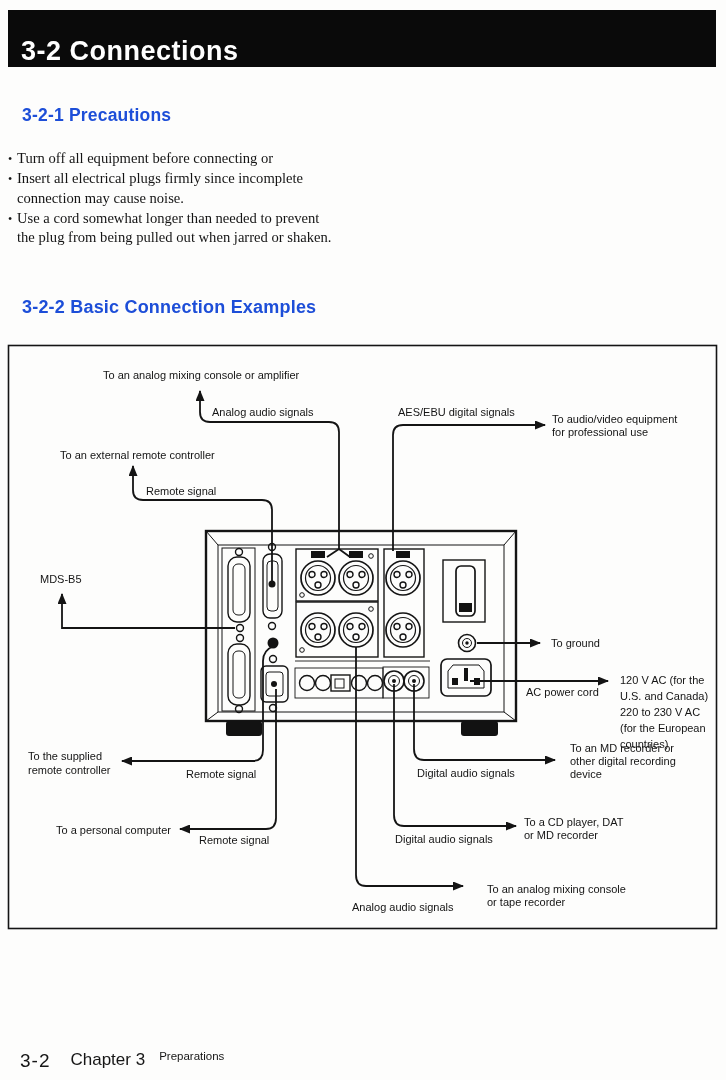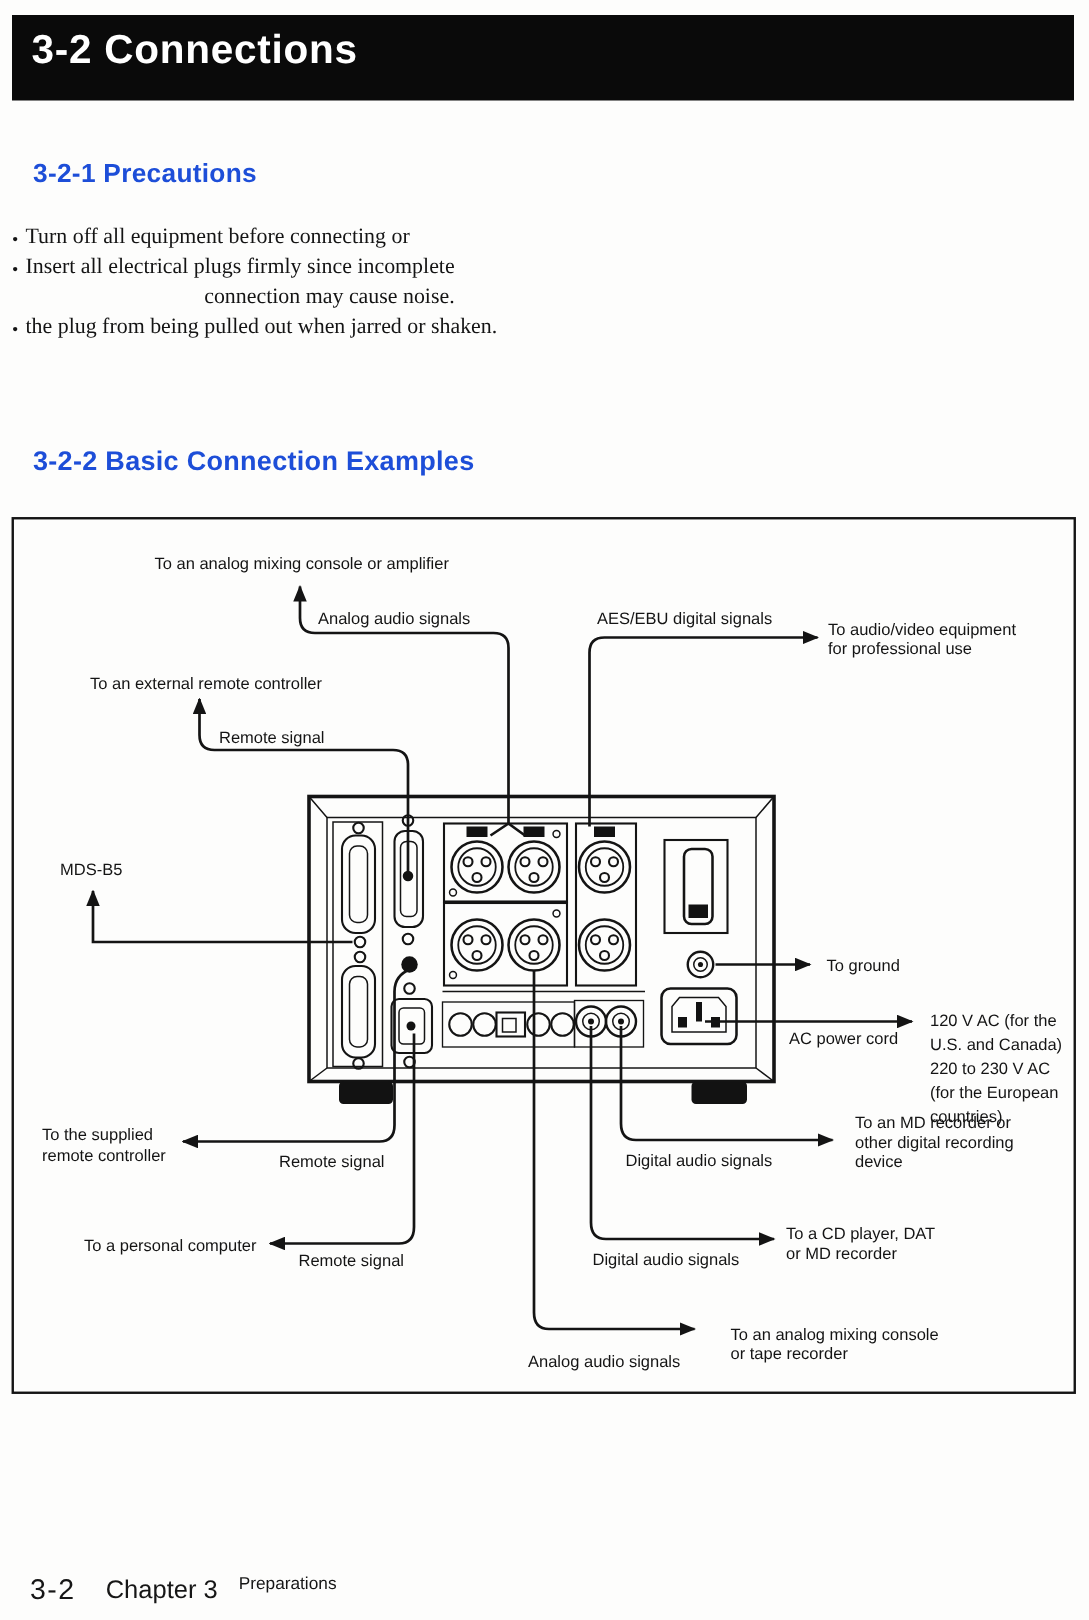--- a/index.html
+++ b/index.html
@@ -8,41 +8,41 @@
     width:726px;height:1080px;
     background:#fdfdfc;
     overflow:hidden;
     font-family:"Liberation Sans",sans-serif;
     color:#121212;
   }
   
   .header-bar{
     position:absolute;left:8px;top:10px;width:708px;height:57px;
     background:#0a0a0a;
-    display:flex;align-items:flex-start;
+    display:flex;align-items:flex-end;
   }
   .header-bar .title{
     color:#ffffff;font-size:27px;font-weight:bold;
     letter-spacing:.5px;padding-left:13px;padding-top:8px;
   }
   
   .sec-head{
     position:absolute;left:22px;
     font-size:17.5px;font-weight:bold;letter-spacing:.2px;color:#1d4ed8;
   }
   #sec1{top:105px;}
   #sec2{top:297px;font-size:18px;}
   
   .bullets{
     position:absolute;left:8px;top:149px;width:390px;
     font-family:"Liberation Serif",serif;font-size:14.6px;line-height:19.8px;color:#141414;
   }
   .bullet{display:flex;}
   .bullet .b-dot{width:9px;flex:0 0 9px;font-size:12px;line-height:20px;}
-  .bullet .b-text div{white-space:nowrap;text-align:right;}
+  .bullet .b-text div{white-space:nowrap;}
   
   svg.diagram{position:absolute;left:0;top:0;}
   svg.diagram path,svg.diagram rect,svg.diagram circle,svg.diagram line{
     fill:none;stroke:#141414;stroke-width:1.4;
   }
   svg.diagram .border{stroke-width:1.6;}
   svg.diagram .thick{stroke-width:2.4;}
   svg.diagram .thin{stroke-width:1;}
   svg.diagram .hair{stroke-width:.9;}
   svg.diagram .cable{stroke-width:1.8;}
@@ -81,20 +81,21 @@
     <div class="bullet">
       <span class="b-dot">•</span>
       <span class="b-text">
         <div>Insert all electrical plugs firmly since incomplete</div>
         <div>connection may cause noise.</div>
       </span>
     </div>
     <div class="bullet">
       <span class="b-dot">•</span>
       <span class="b-text">
+        <div>Use a cord somewhat longer than needed to prevent</div>
         <div>the plug from being pulled out when jarred or shaken.</div>
       </span>
     </div>
   </div>
 
   <div class="sec-head" id="sec2">3-2-2 Basic Connection Examples</div>
 
   <svg class="diagram" width="726" height="1080" viewBox="0 0 726 1080">
     <defs>
       <marker id="arr" viewBox="0 0 11 9" refX="10" refY="4.5" markerWidth="11" markerHeight="9" markerUnits="userSpaceOnUse" orient="auto">

